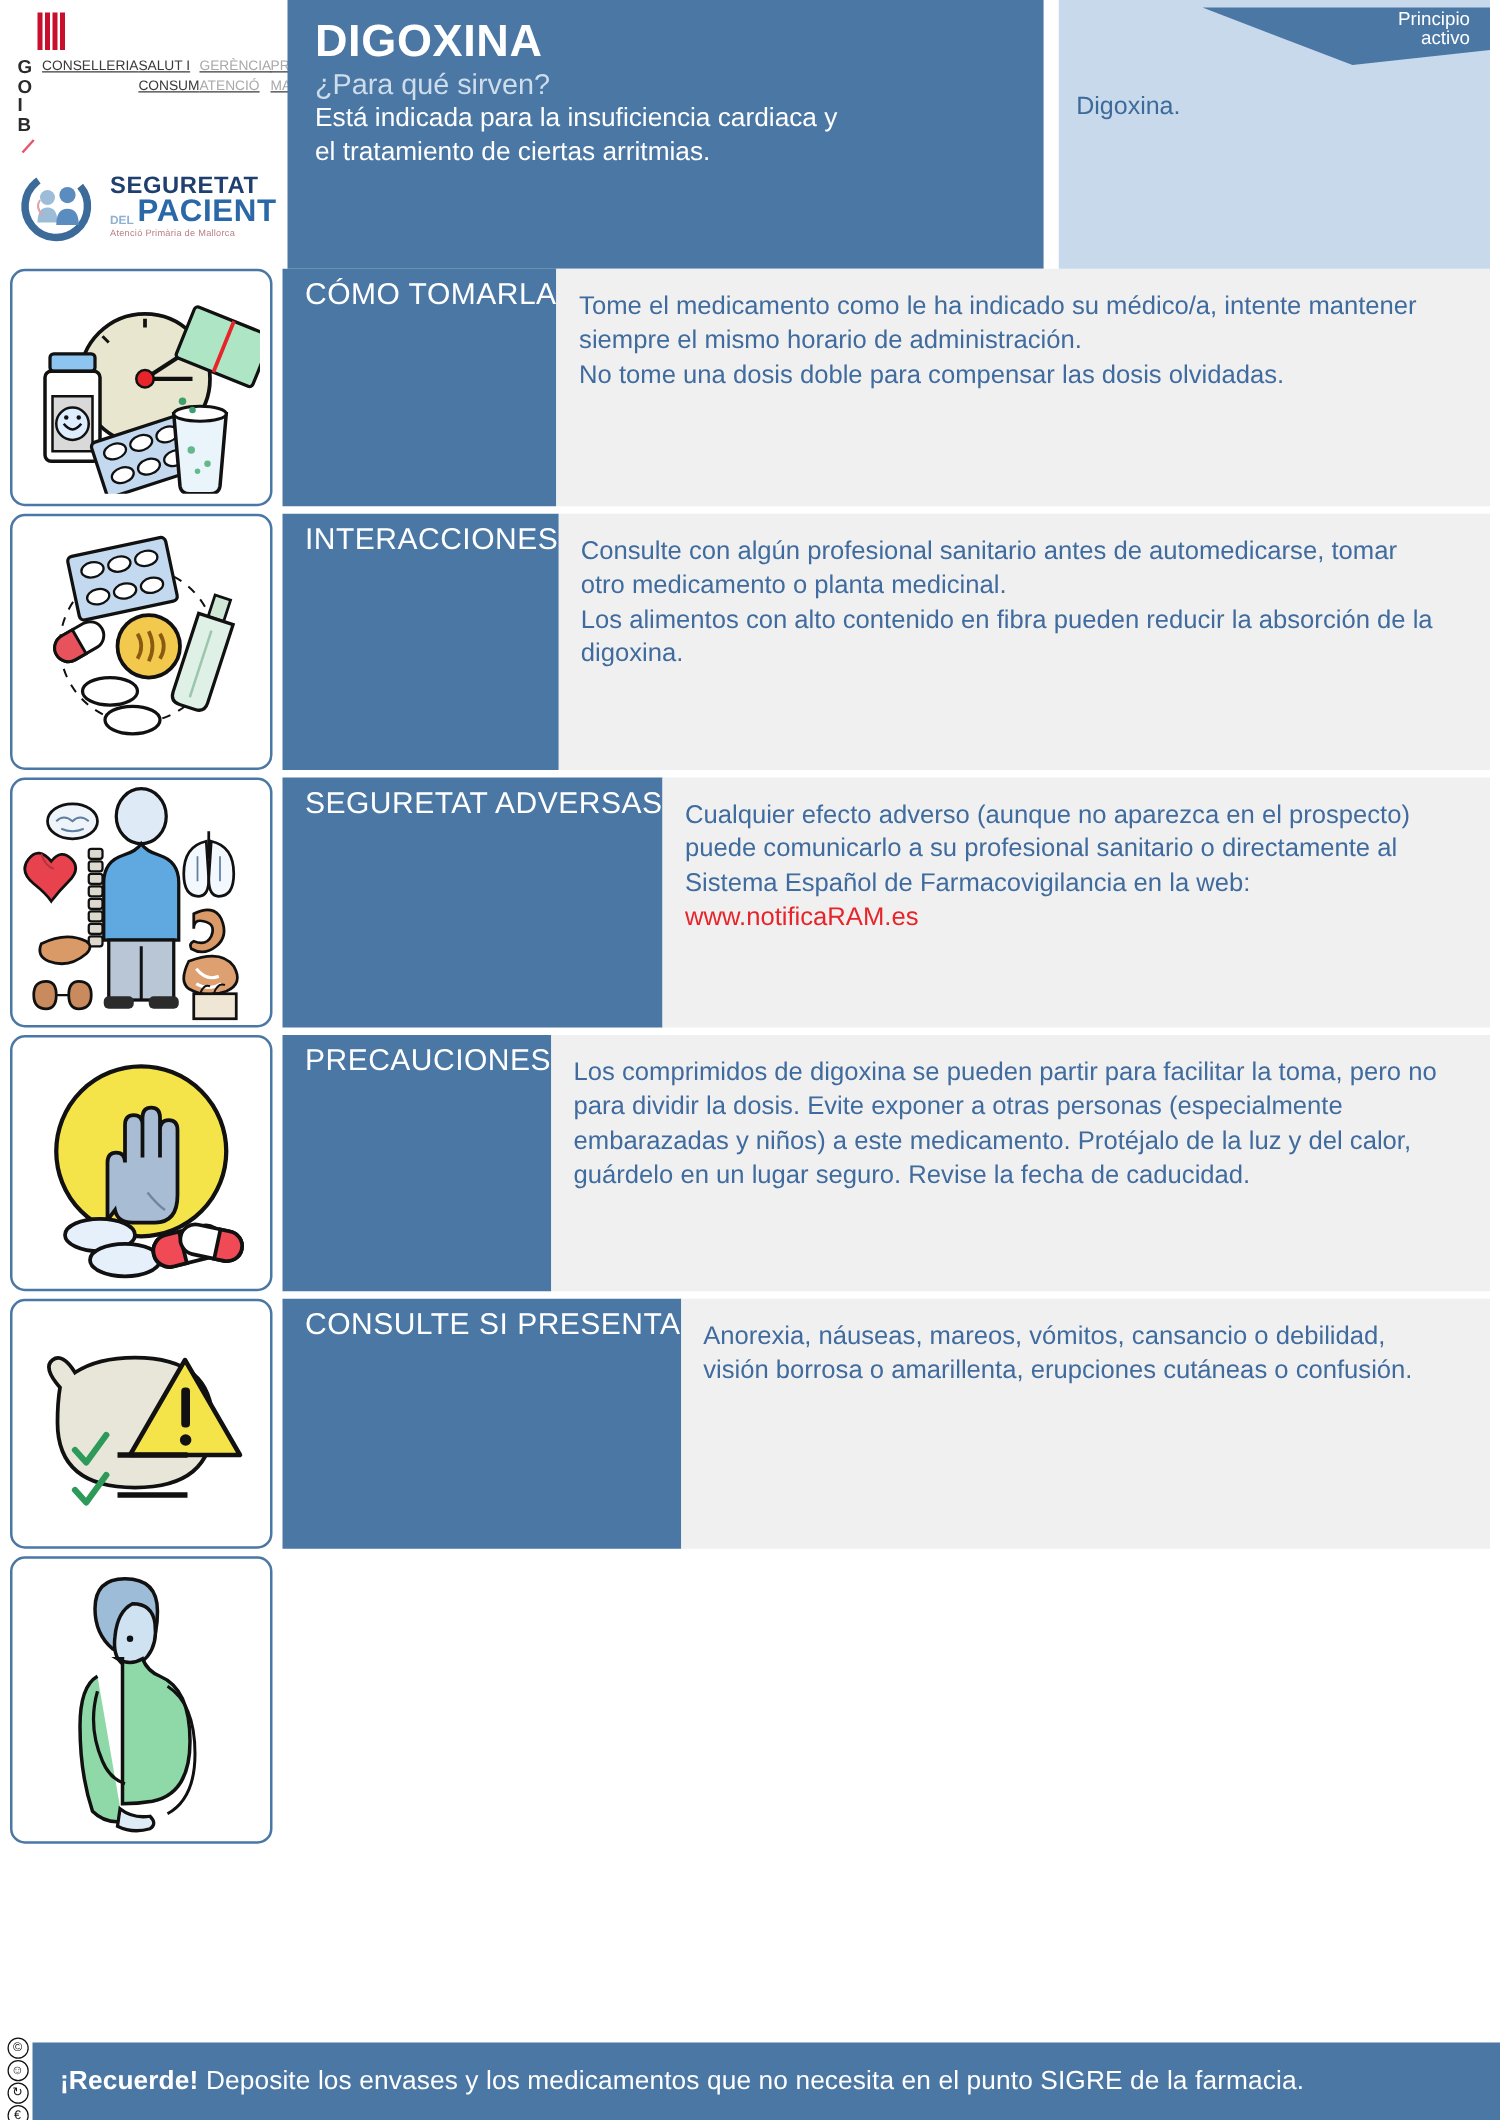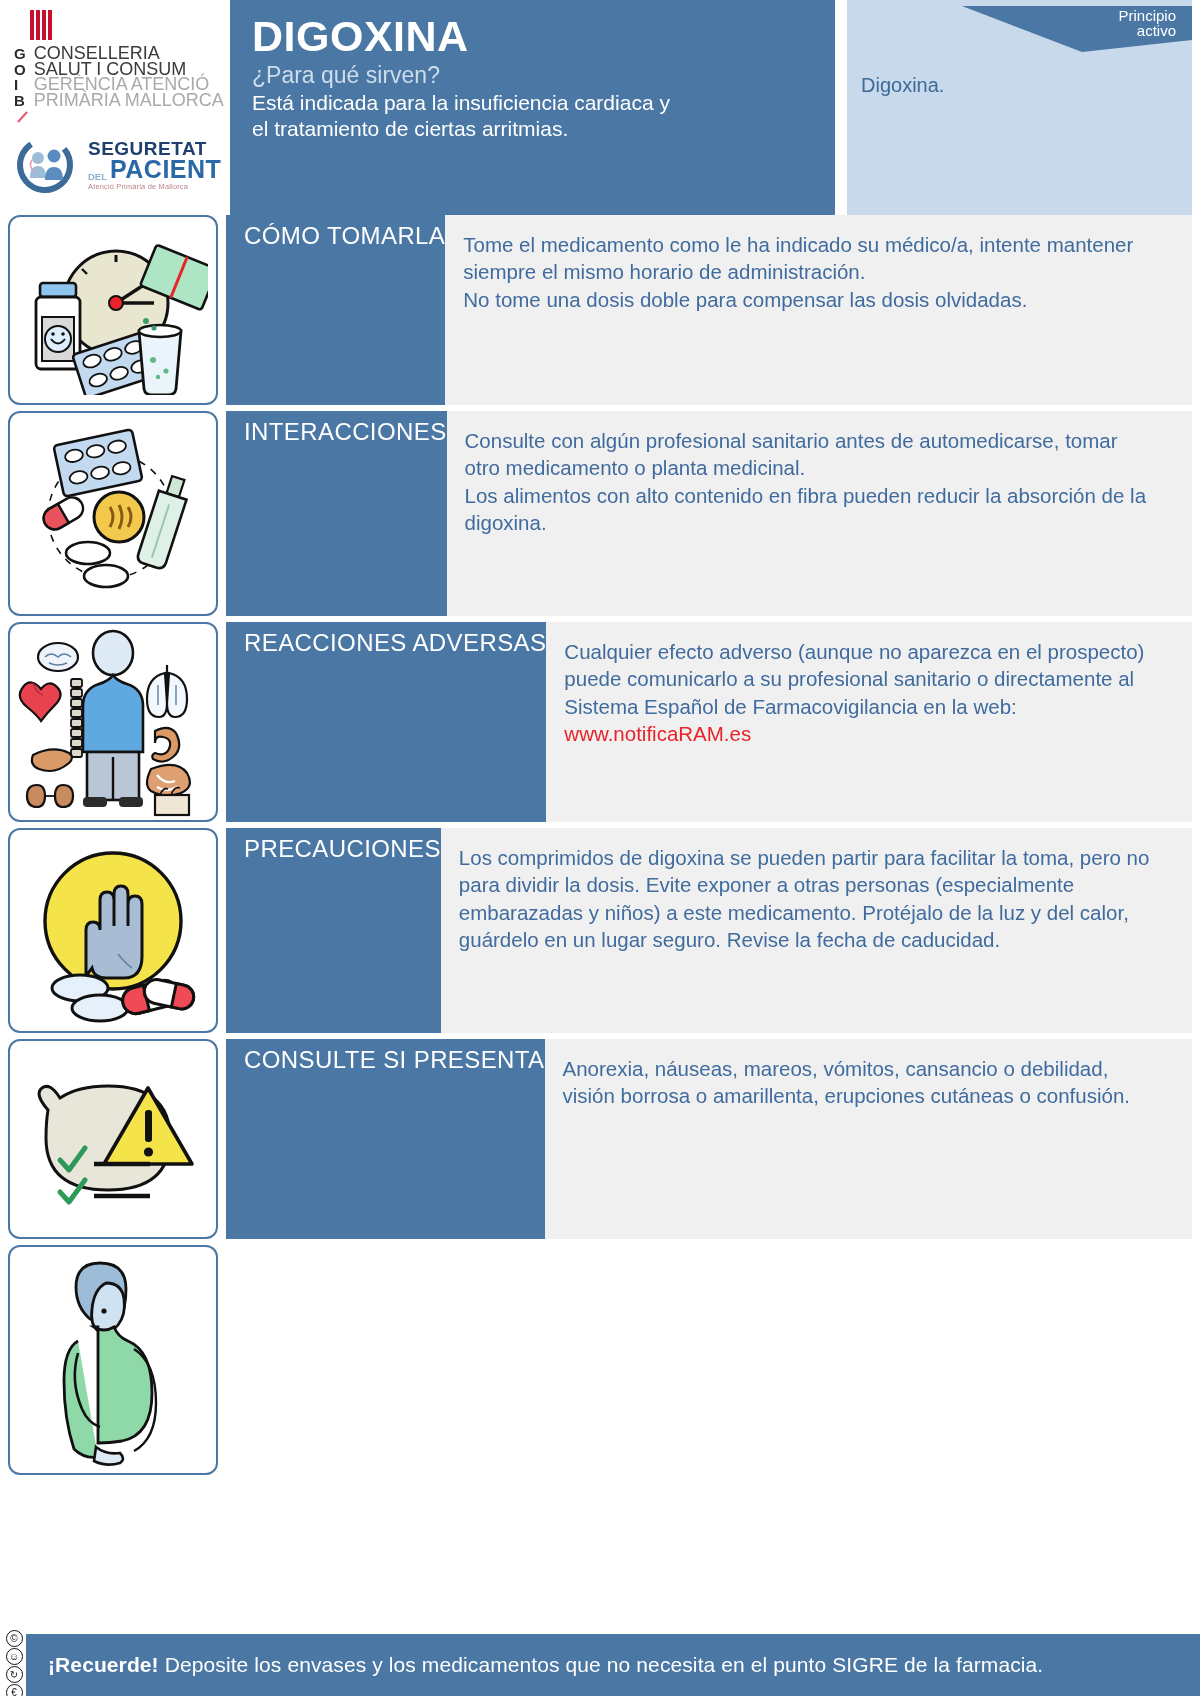--- a/index.html
+++ b/index.html
@@ -18,37 +18,37 @@
     display: flex; flex-direction: column; gap: 6px;
   }
   .goib { display: flex; flex-direction: column; gap: 2px; }
   .goib-crest { display:flex; gap:2px; margin-left:16px; margin-bottom:4px; }
   .goib-crest i { display:block; width:4px; height:30px; background:#c8102e; }
   .goib-rows { display: flex; }
   .goib-letters {
     display:flex; flex-direction:column; font-size:15px; line-height:15.5px;
     font-weight:700; color:#2b2b2b; margin-right:8px; letter-spacing:0px;
   }
-  .goib-names { display:flex; flex-direction:column; font-size:18px; line-height:15.5px; color:#3a3a3a; }
+  .goib-names { display:flex; flex-direction:row; font-size:11px; line-height:15.5px; color:#3a3a3a;text-decoration:underline; }
   .goib-names span.faded { color:#a9a9a9; }
   .goib-slash { width:14px; height:14px; margin-left:2px; }
 
   .sp-logo { display:flex; align-items:center; gap:12px; margin-top:6px; }
   .sp-text { display:flex; flex-direction:column; line-height:1; }
   .sp-seguretat { font-size:19px; font-weight:700; color:#1f3f6e; letter-spacing:0.5px; }
   .sp-row2 { display:flex; align-items:flex-end; gap:3px; }
   .sp-del { font-size:9.5px; font-weight:700; color:#8fb0cf; }
   .sp-pacient { font-size:25px; font-weight:700; color:#2a68a8; letter-spacing:0.5px; line-height:0.92; }
   .sp-sub { font-size:7.4px; color:#b97f86; letter-spacing:0.2px; margin-top:2px; }
 
   .title-block {
     width: 605px; background: #4a77a4; color: #fff;
     padding: 14px 20px 0 22px;
   }
-  .drug-title { font-size:43px; font-weight:700; letter-spacing:0.5px; line-height:1.06; }
+  .drug-title { font-size:36px; font-weight:700; letter-spacing:0.5px; line-height:1.06; }
   .what-for { font-size:23px; color:#cdddec; font-weight:400; margin-top:2px; line-height:1.18; }
   .indication { font-size:21px; color:#ffffff; line-height:1.22; margin-top:1px; }
 
   .spacer-col { width: 12px; background:#fff; }
   .active-box { flex:1; background:#c8d9ec; position:relative; margin-right:8px; }
   .ribbon { position:relative; width:100%; height:56px; }
   .ribbon svg { position:absolute; right:0; top:0; }
   .ribbon-label {
     position:absolute; right:16px; top:8px; color:#fff; font-size:15px;
     text-align:right; line-height:1.02;
@@ -296,21 +296,21 @@
 
           <path d="M22 158 q-10 0-10 11 q0 11 10 11 q8 0 8-11 q0-11-8-11z" fill="#c98b5e" stroke="#111" stroke-width="2.2"></path>
           <path d="M48 158 q10 0 10 11 q0 11-10 11 q-8 0-8-11 q0-11 8-11z" fill="#c98b5e" stroke="#111" stroke-width="2.2"></path>
           <line x1="30" y1="169" x2="40" y2="169" stroke="#111" stroke-width="1.8"></line>
 
           <rect x="140" y="168" width="34" height="20" fill="#f0e6d6" stroke="#111" stroke-width="2.2"></rect>
           <path d="M145 168 q3-8 8-6 M156 168 q3-9 9-7" fill="none" stroke="#111" stroke-width="1.6"></path>
         </svg>
       </div>
       <div class="sec-body">
-        <div class="sec-header">REACCIONES ADVERSAS</div>
+        <div class="sec-header">SEGURETAT ADVERSAS</div>
         <div class="sec-text"><span>Cualquier efecto adverso (aunque no aparezca en el prospecto) puede comunicarlo a su profesional sanitario o directamente al Sistema Español de Farmacovigilancia en la web: </span><span class="link">www.notificaRAM.es</span></div>
       </div>
     </div>
 
     <div class="section">
       <div class="icon-card" style="min-height:205px">
         <svg width="190" height="190" viewBox="0 0 190 190">
           <circle cx="95" cy="85" r="68" fill="#f5e34a" stroke="#111" stroke-width="3.4"></circle>
           <path d="M68 140 v-46 q0-8 7-8 q7 0 7 8 v-30 q0-8 7-8 q7 0 7 8 v26 v-32 q0-8 7-8 q7 0 7 8 v32 v-22 q0-8 7-8 q7 0 7 8 v52 q0 22-18 22 h-18 q-12 0-14-10 z" fill="#a8bdd4" stroke="#111" stroke-width="3"></path>
           <path d="M100 118 q8 10 14 14" fill="none" stroke="#6f87a3" stroke-width="2"></path>

